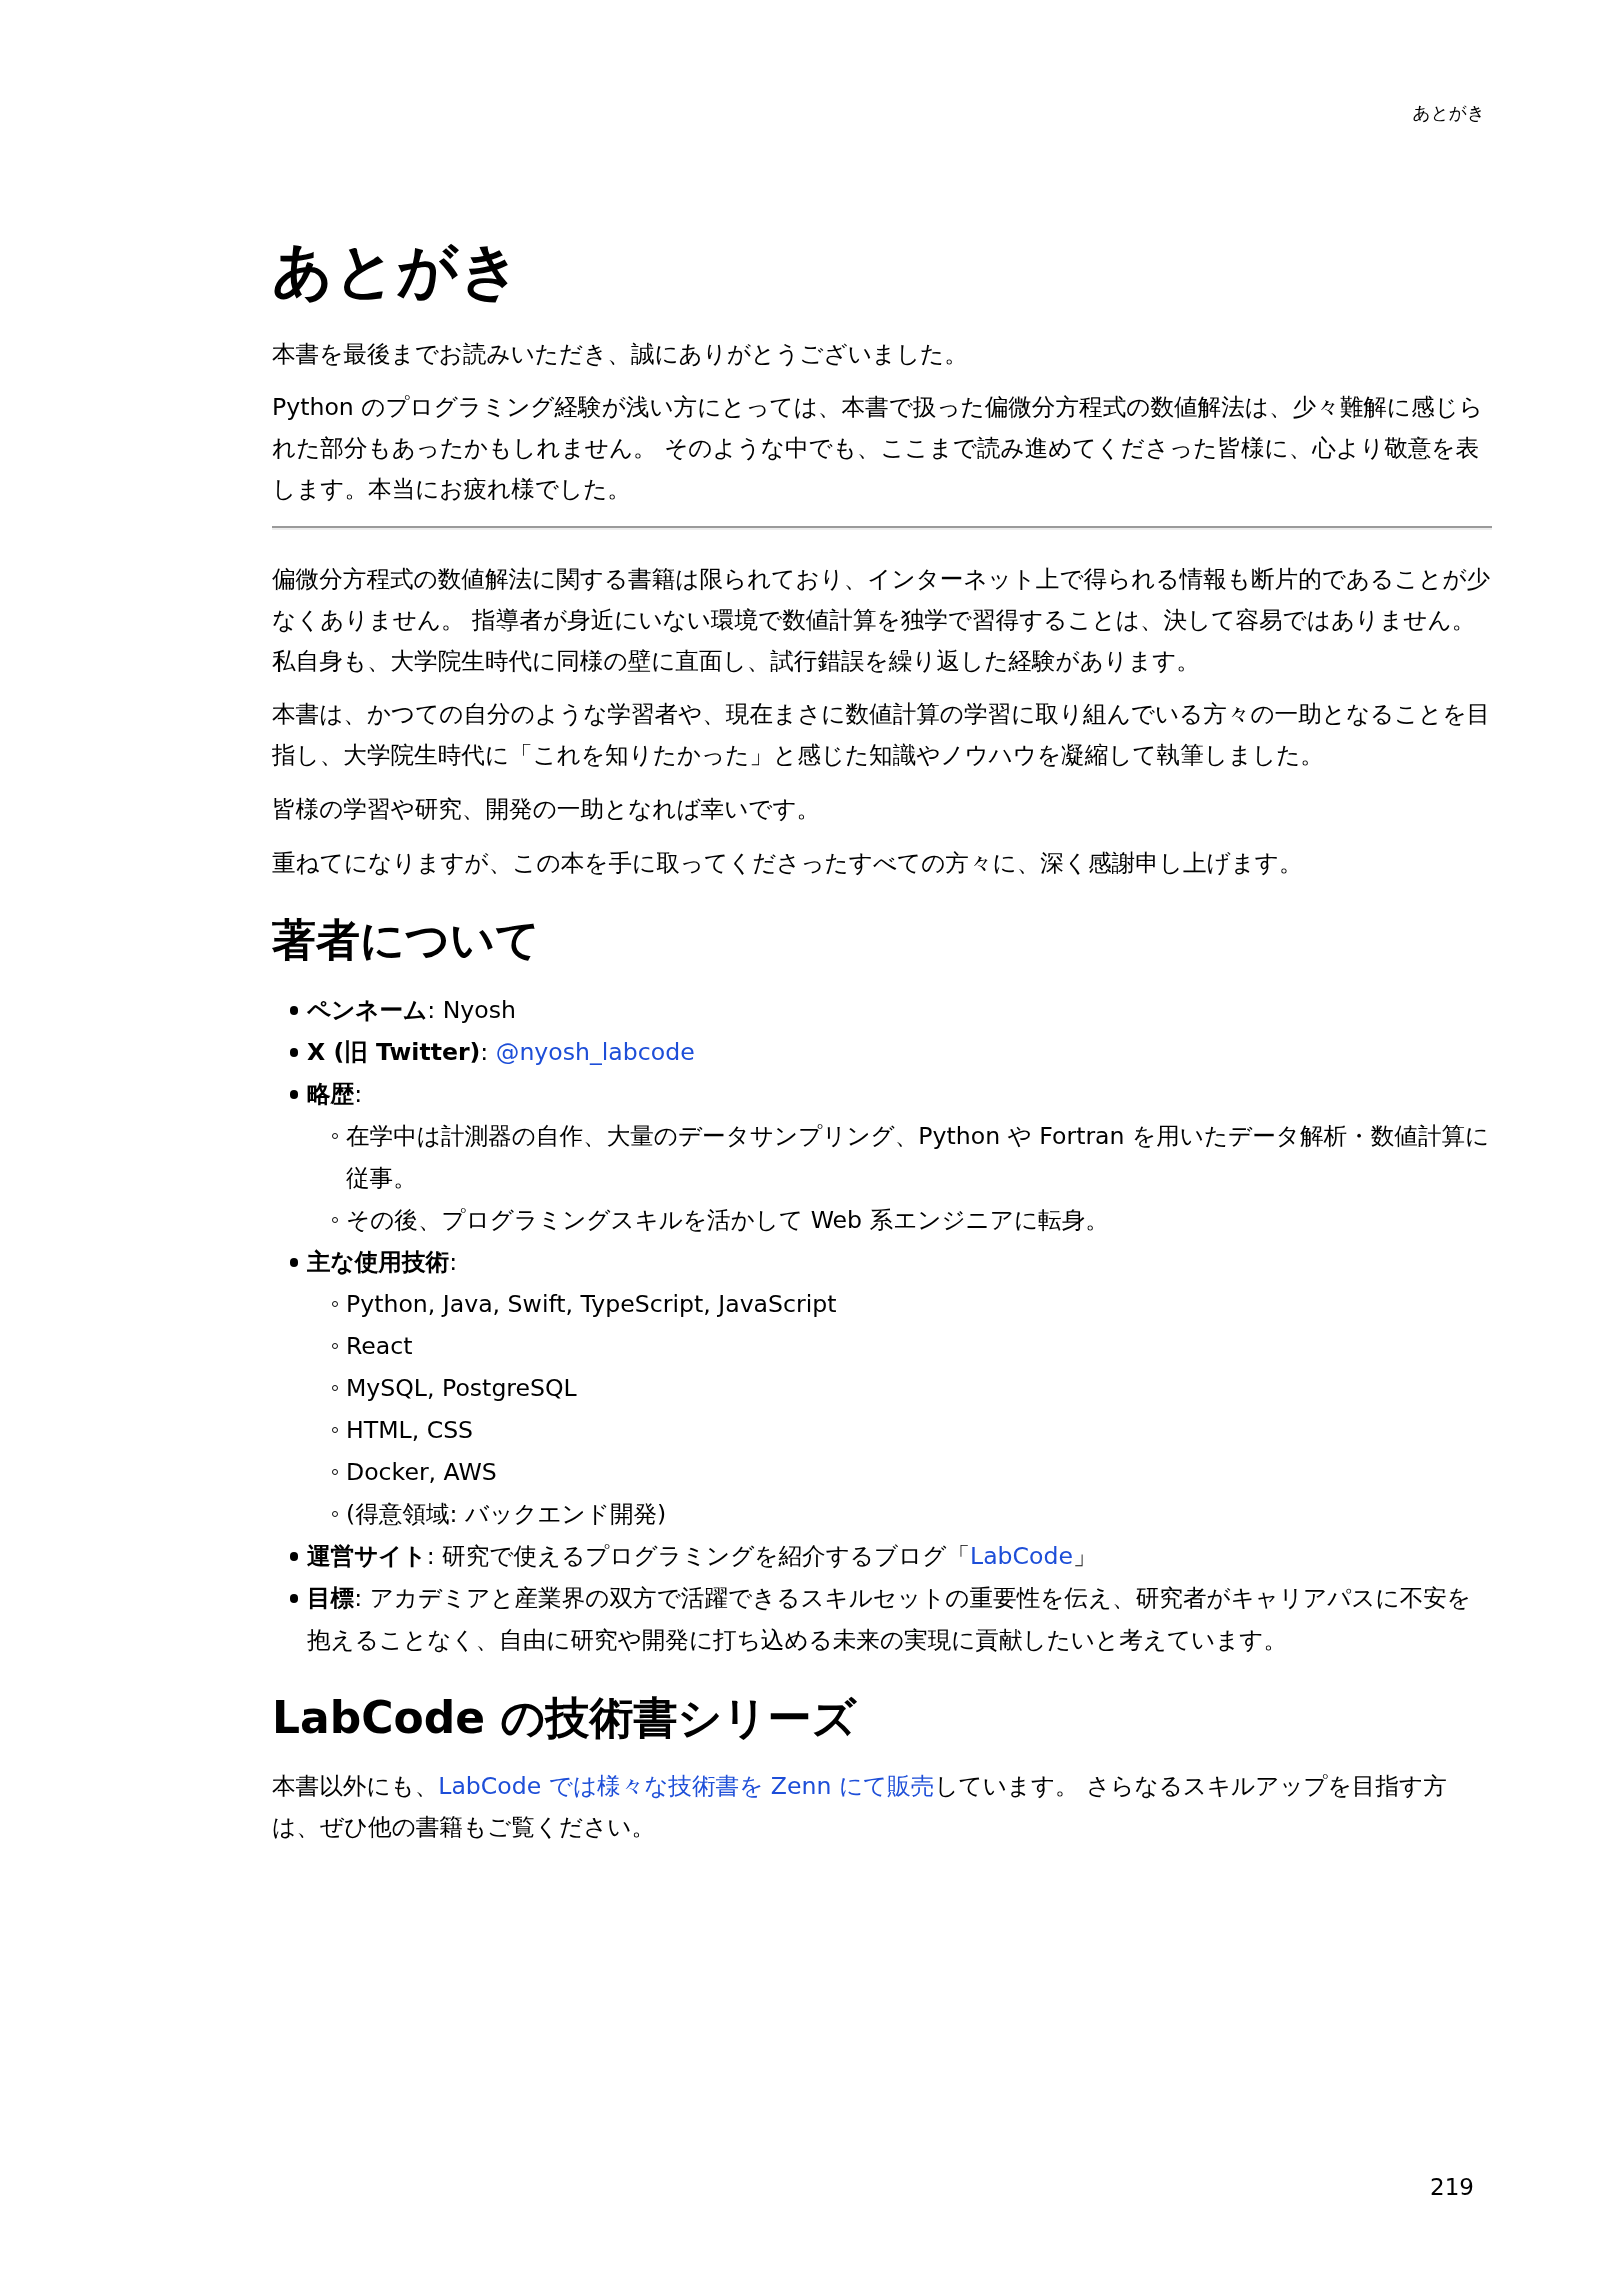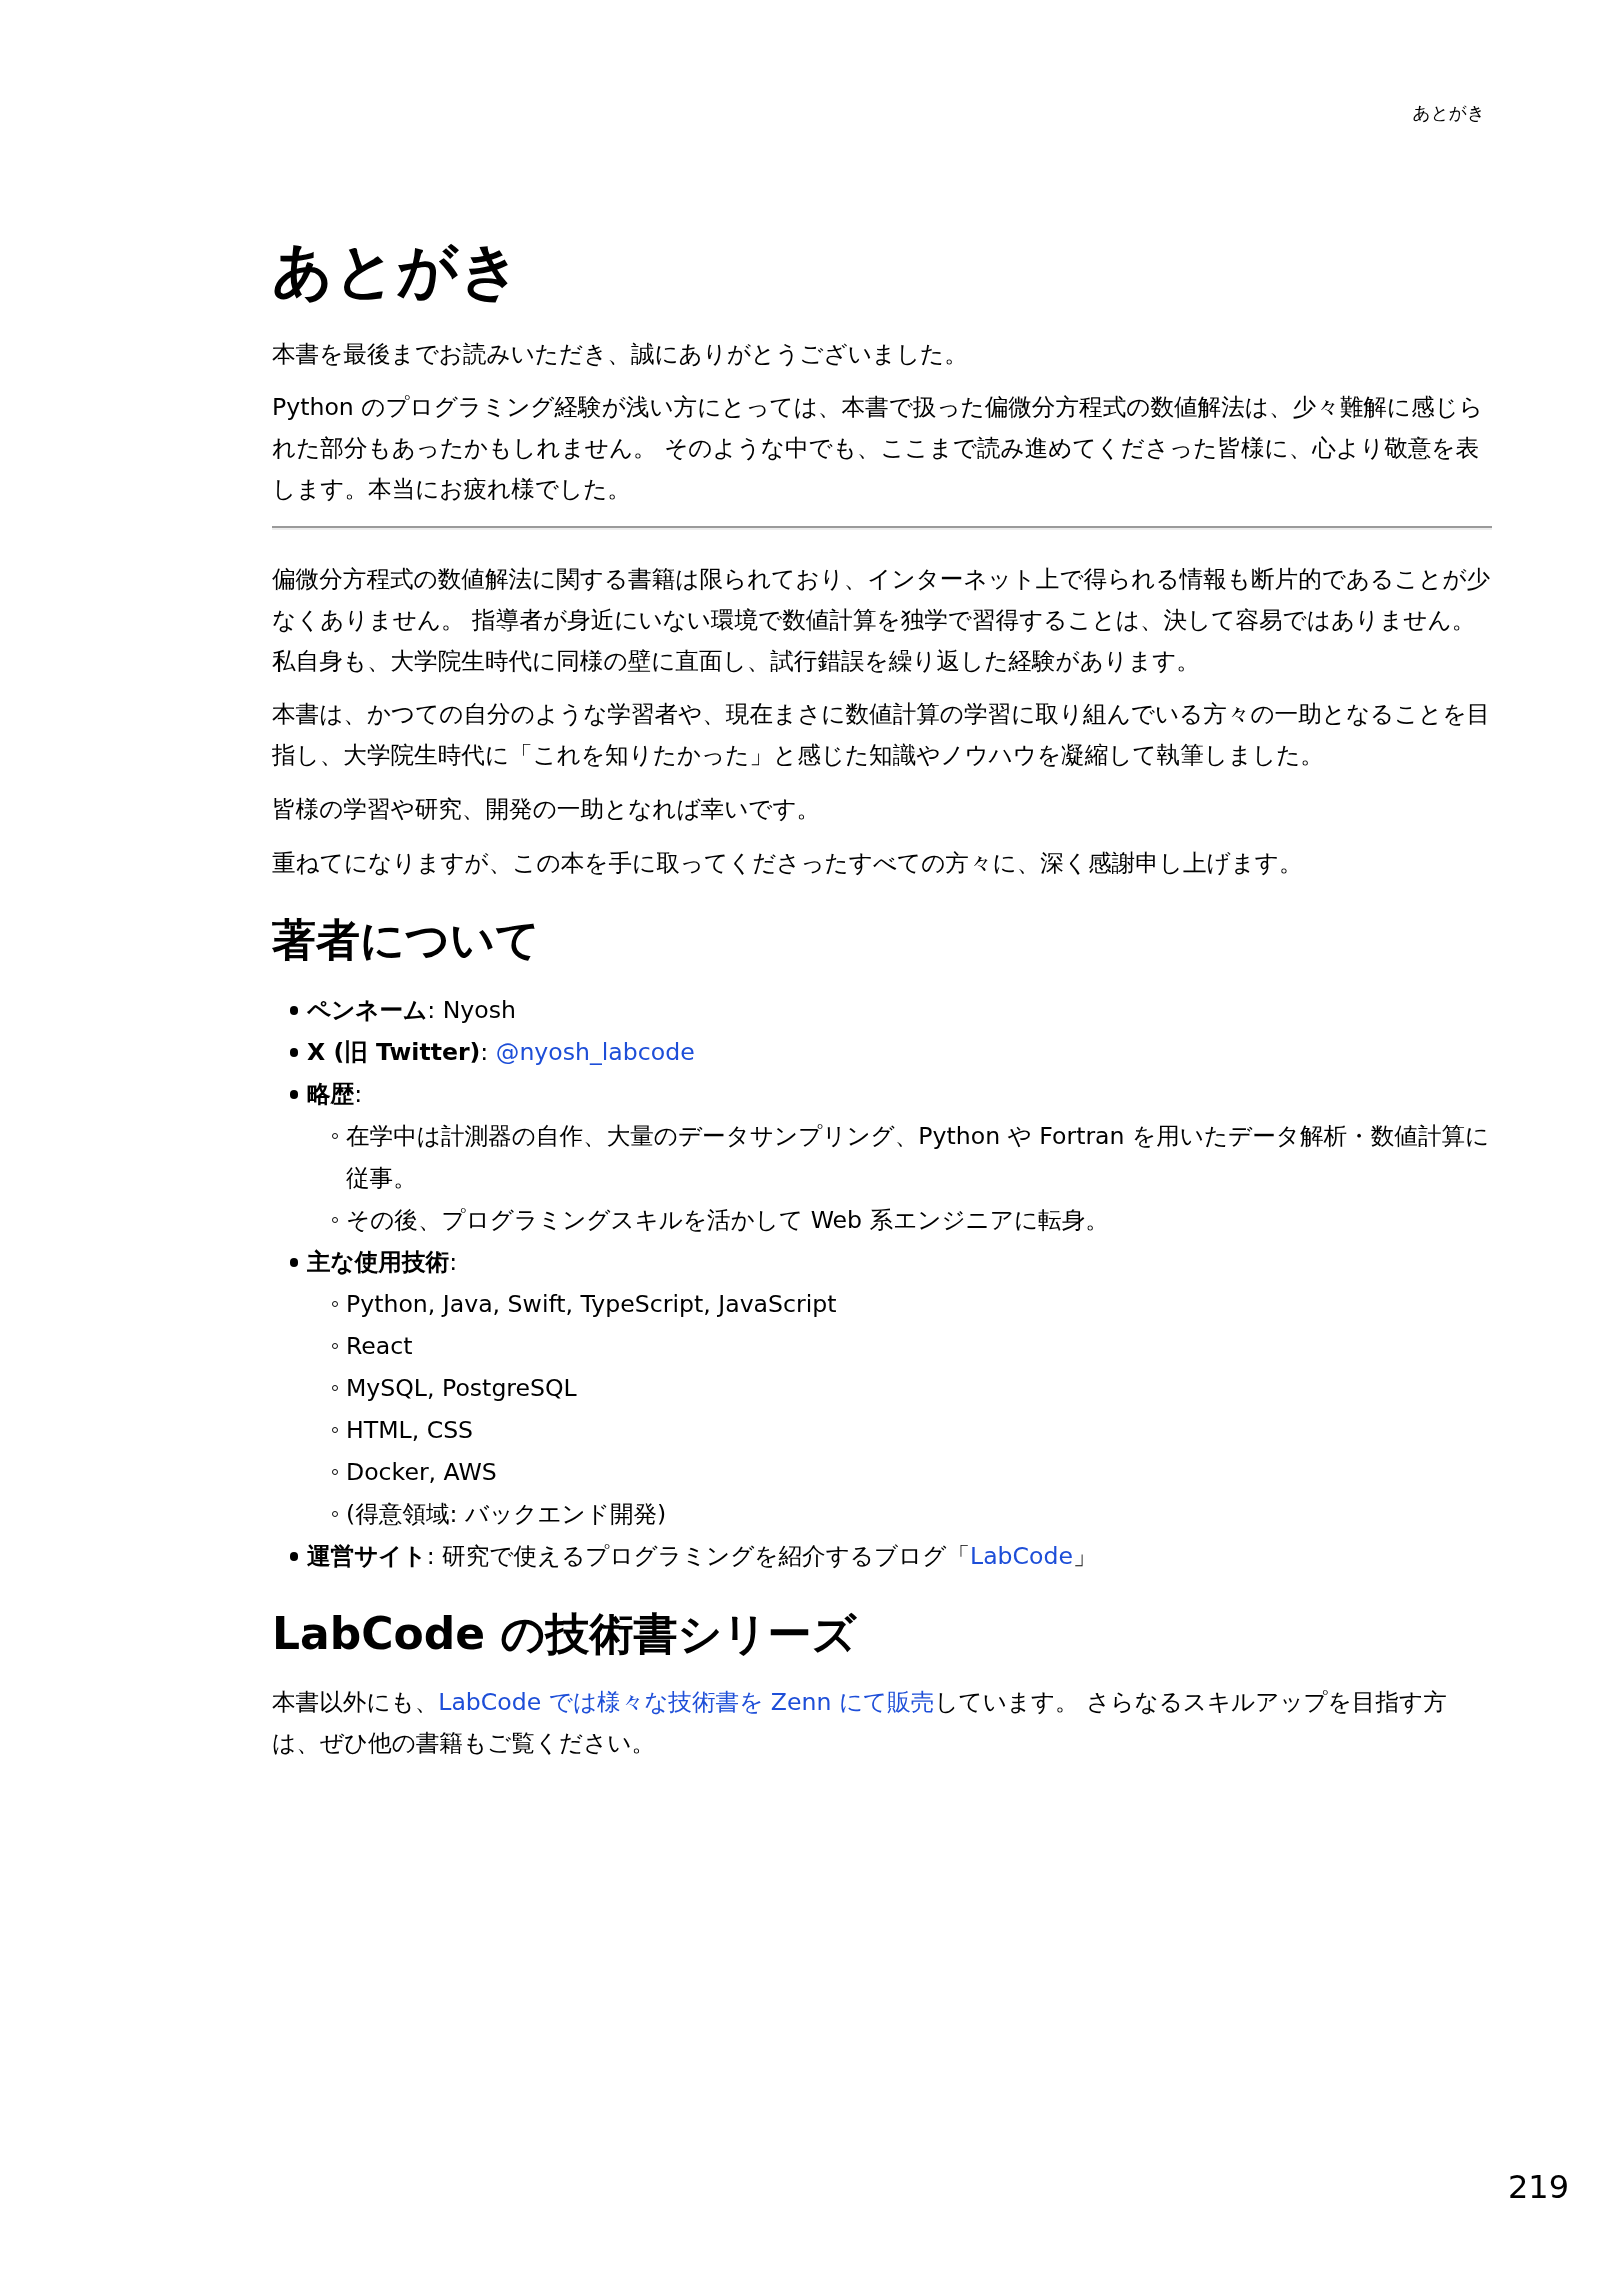--- a/index.html
+++ b/index.html
@@ -101,22 +101,22 @@
       height: 5.9px;
       border-radius: 50%;
       border: 1px solid #000;
       box-sizing: border-box;
       background: transparent;
     }
     .label-bold { font-weight: bold; }
     .page-number {
       position: absolute;
       top: 2173px;
-      left: 1508px;
-      font-size: 32px;
+      left: 1430px;
+      font-size: 23px;
       line-height: 29.4px;
     }
   </style>
 </head>
 <body>
 
 <div class="running-header">あとがき</div>
 
 <main class="page-content">
 
@@ -155,20 +155,23 @@
         <li>React</li>
         <li>MySQL, PostgreSQL</li>
         <li>HTML, CSS</li>
         <li>Docker, AWS</li>
         <li>(得意領域: バックエンド開発)</li>
       </ul>
     </li>
     <li>
       <span class="label-bold">運営サイト</span><span>: </span><span>研究で使えるプログラミングを紹介するブログ「</span><a class="link">LabCode</a><span>」</span>
     </li>
+    <li>
+      <span class="label-bold">目標</span><span>: </span><span>アカデミアと産業界の双方で活躍できるスキルセットの重要性を伝え、研究者がキャリアパスに不安を抱えることなく、自由に研究や開発に打ち込める未来の実現に貢献したいと考えています。</span>
+    </li>
   </ul>
 
   <h2 class="section-title">LabCode の技術書シリーズ</h2>
 
   <p class="body-text">
     <span>本書以外にも、</span><a class="link">LabCode では様々な技術書を Zenn にて販売</a><span>しています。 さらなるスキルアップを目指す方は、ぜひ他の書籍もご覧ください。</span>
   </p>
 
 </main>
 

